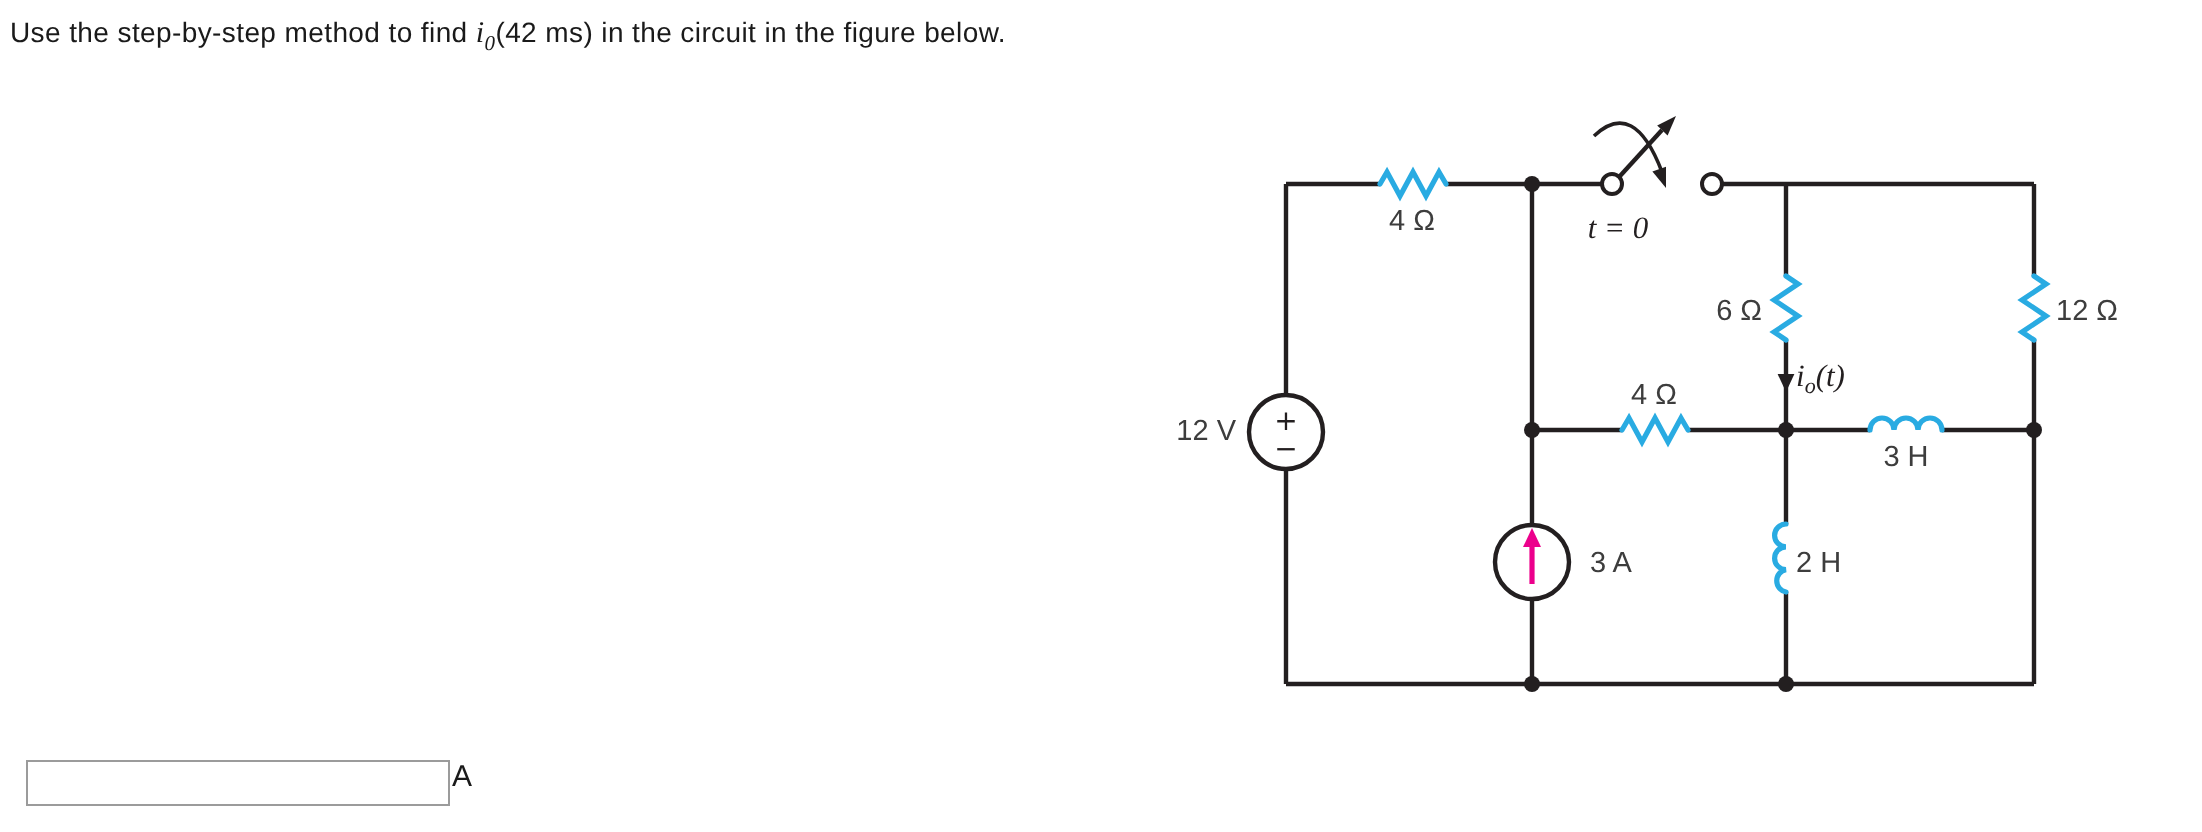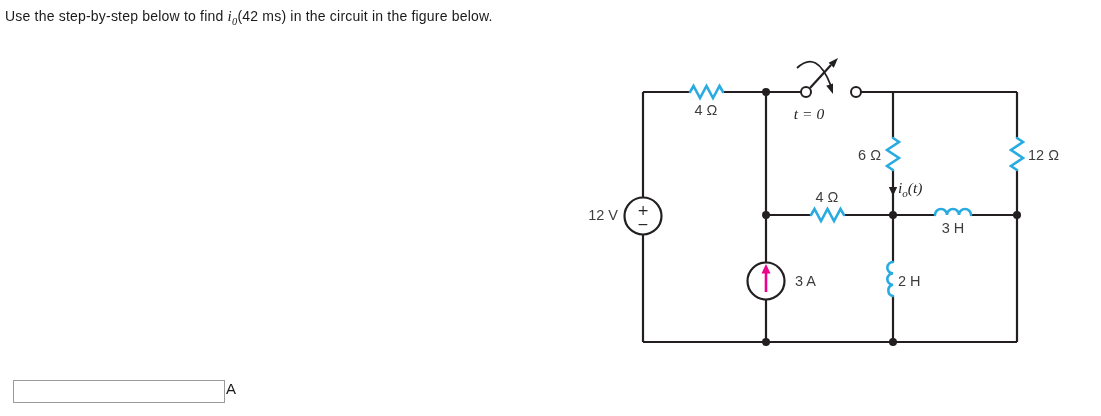--- a/index.html
+++ b/index.html
@@ -33,21 +33,21 @@
   .blk    { fill:#231f20; stroke:none; }
   .mag-l  { stroke:#ec008c; stroke-width:2.6; fill:none; }
   .mag-f  { fill:#ec008c; stroke:none; }
   .lbl    { font-family:"Liberation Sans", sans-serif; font-size:14.5px; fill:#3d3d3d; }
   .lbl-it { font-family:"Liberation Serif", serif; font-style:italic; font-size:15.5px; fill:#231f20; }
   .pol    { font-family:"DejaVu Sans", sans-serif; font-size:14px; fill:#231f20; }
 </style>
 </head>
 <body>
 
-<div class="question-title"><span>Use the step-by-step below to find </span><i><span>i</span><sub>0</sub></i><span>(42 ms) in the circuit in the figure below.</span></div>
+<div class="question-title"><span>Use the step-by-step method to find </span><i><span>i</span><sub>0</sub></i><span>(42 ms) in the circuit in the figure below.</span></div>
 
 <svg class="circuit-svg" width="1101" height="416" viewBox="0 0 1101 416" xmlns="http://www.w3.org/2000/svg">
 
   <path class="wire" d="
     M643,92 H690 M723,92 H801
     M861,92 H1017
     M643,92 V198 M643,234 V342
     M643,342 H1017
     M1017,92 V138 M1017,170 V342
     M766,92 V262 M766,300 V342

